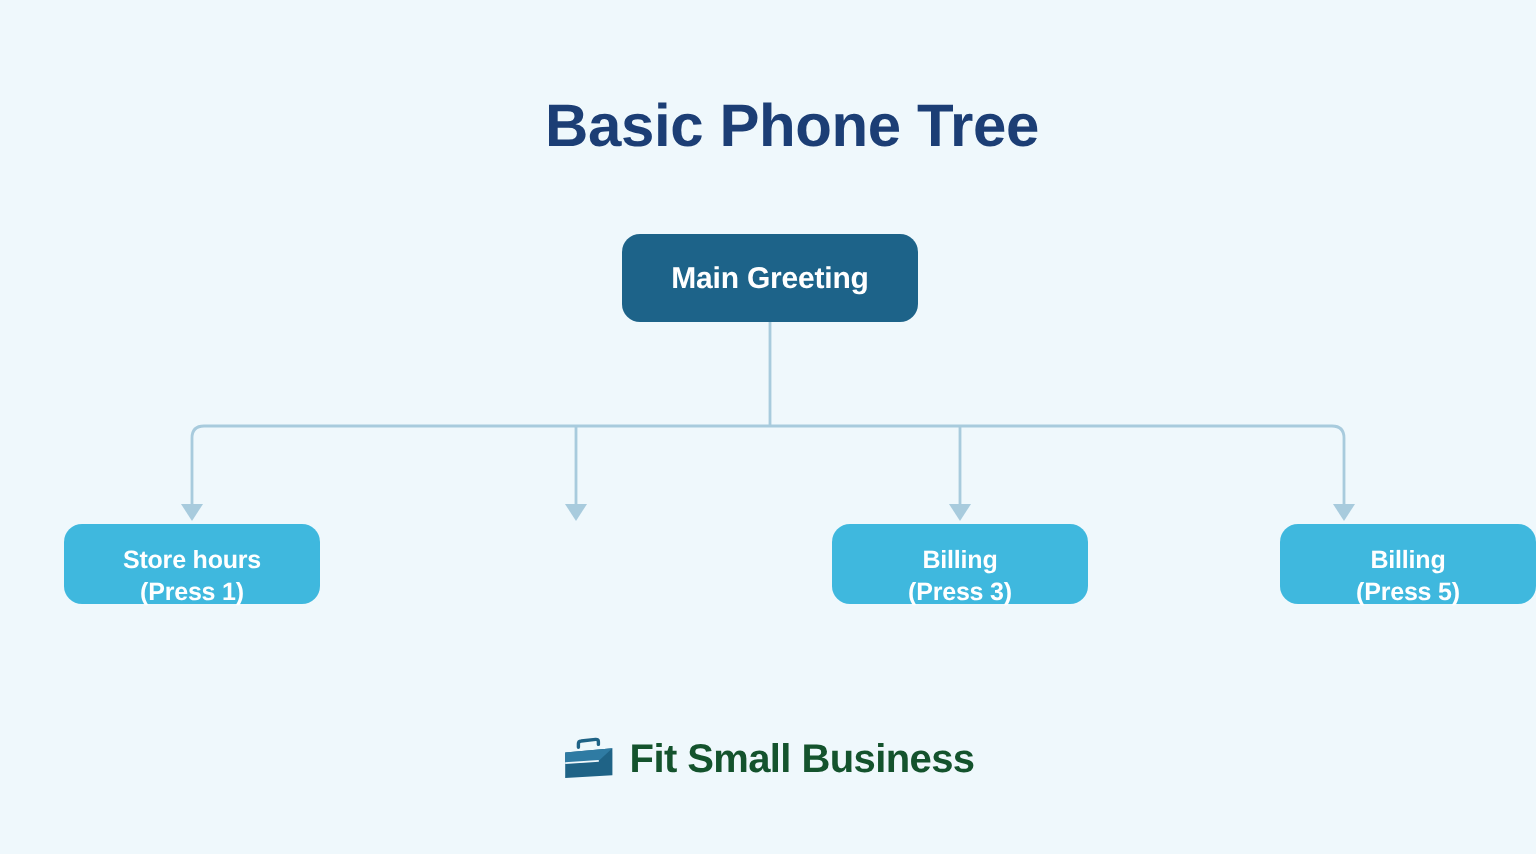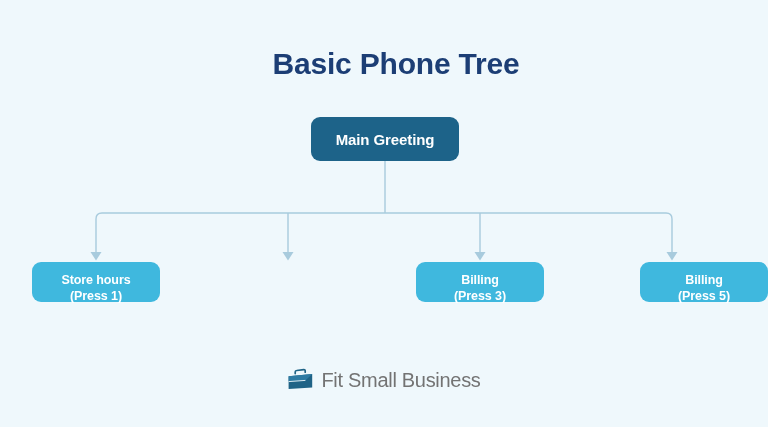--- a/index.html
+++ b/index.html
@@ -109,22 +109,22 @@
     justify-content: center;
     gap: 7px;
   }
   .brand-icon {
     display: block;
     width: 27px;
     height: 23px;
   }
   .brand-text {
     font-size: 20px;
-    font-weight: normal;
-    color: #737373;
+    font-weight: bold;
+    color: #14532d;
     letter-spacing: -0.3px;
     line-height: 22px;
     text-align: center;
   }
 </style>
 </head>
 <body>
 
 <div class="canvas">
 

